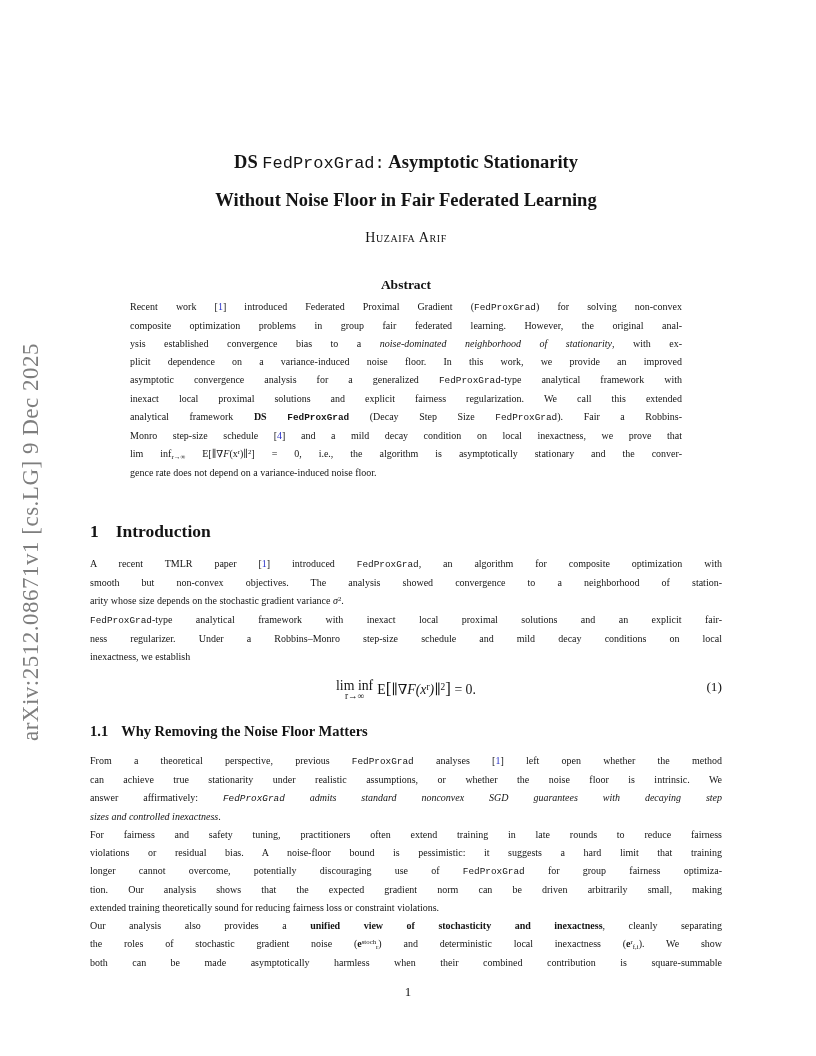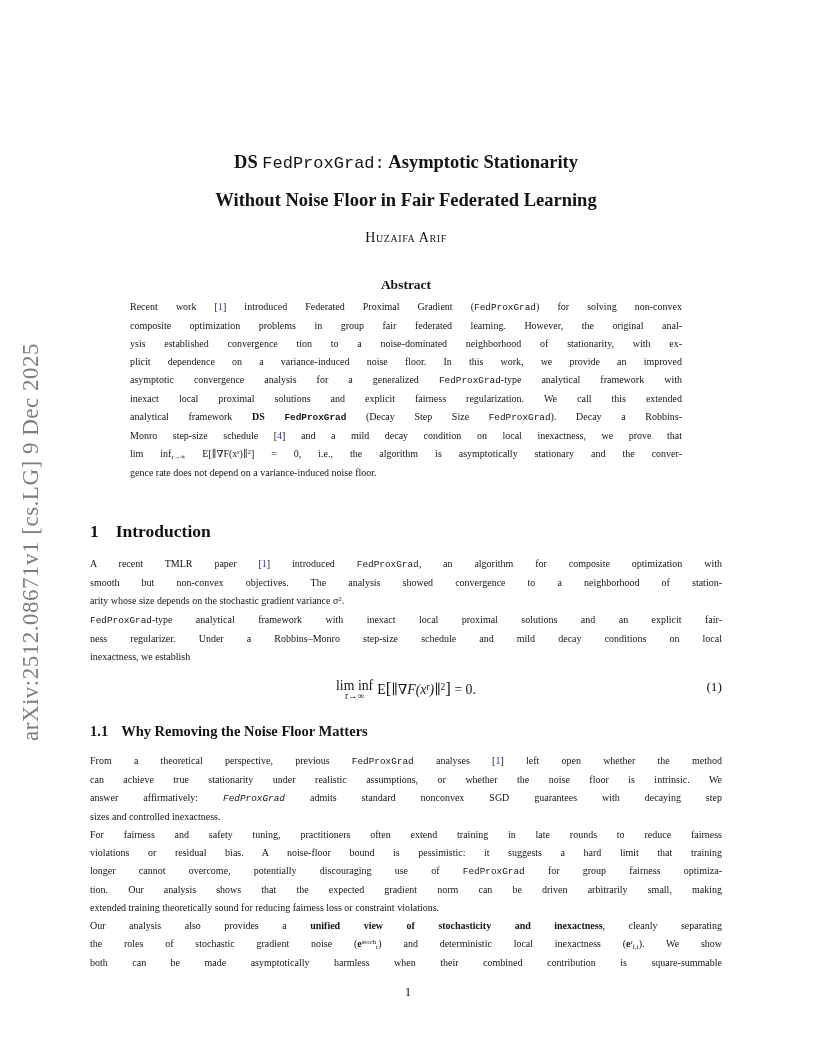--- a/index.html
+++ b/index.html
@@ -46,21 +46,21 @@
   .h2 { margin-top:16px; font-size:14.5px; font-weight:bold; }
   .h2 .secnum { margin-right:13px; }
   .par { font-size:10px; line-height:18px; }
   .par.first { margin-top:13px; }
   .par.after-head { margin-top:12px; }
   
   .tt  { font-family:"Liberation Mono","DejaVu Sans Mono",monospace; font-size:0.94em; }
   .bt  { font-family:"Liberation Mono","DejaVu Sans Mono",monospace; font-size:0.94em; font-weight:bold; }
   .ti  { font-family:"Liberation Mono","DejaVu Sans Mono",monospace; font-size:0.94em; font-style:italic; }
   .b   { font-weight:bold; }
-  .i   { }
+  .i   { font-style:italic; }
   .cite { color:var(--cite,#2a33c8); }
   .sup { font-size:68%; position:relative; top:-0.45em; }
   .sub { font-size:68%; position:relative; top:0.28em; }
   
   .eq-row {
     position:relative;
     margin-top:5px; margin-bottom:9px;
     height:36px;
     display:flex; align-items:center; justify-content:center;
     font-size:13.8px;
@@ -88,25 +88,25 @@
         <div class="line"><span class="b">DS </span><span class="tt">FedProxGrad:</span><span class="b"> Asymptotic Stationarity</span></div>
         <div class="line last"><span class="b">Without Noise Floor in Fair Federated Learning</span></div>
       </div>
 
     <div class="author">Huzaifa Arif</div>
 
     <div class="abstract-heading">Abstract</div>
     <div class="abstract-body par">
         <div class="line"><span>Recent work [</span><span class="cite">1</span><span>] introduced Federated Proximal Gradient (</span><span class="tt">FedProxGrad</span><span>) for solving non-convex</span></div>
         <div class="line"><span>composite optimization problems in group fair federated learning. However, the original anal-</span></div>
-        <div class="line"><span>ysis established convergence tion to a </span><span class="i">noise-dominated neighborhood of stationarity</span><span>, with ex-</span></div>
+        <div class="line"><span>ysis established convergence bias to a </span><span class="i">noise-dominated neighborhood of stationarity</span><span>, with ex-</span></div>
         <div class="line"><span>plicit dependence on a variance-induced noise floor. In this work, we provide an improved</span></div>
         <div class="line"><span>asymptotic convergence analysis for a generalized </span><span class="tt">FedProxGrad</span><span>-type analytical framework with</span></div>
         <div class="line"><span>inexact local proximal solutions and explicit fairness regularization. We call this extended</span></div>
-        <div class="line"><span>analytical framework </span><span class="b">DS </span><span class="bt">FedProxGrad</span><span> (Decay Step Size </span><span class="tt">FedProxGrad</span><span>). Decay a Robbins-</span></div>
+        <div class="line"><span>analytical framework </span><span class="b">DS </span><span class="bt">FedProxGrad</span><span> (Decay Step Size </span><span class="tt">FedProxGrad</span><span>). Fair a Robbins-</span></div>
         <div class="line"><span>Monro step-size schedule [</span><span class="cite">4</span><span>] and a mild decay condition on local inexactness, we prove that</span></div>
         <div class="line"><span>lim inf</span><span class="sub">r→∞</span><span> E[∥∇</span><span class="i">F</span><span>(x</span><span class="sup">r</span><span>)∥</span><span class="sup">2</span><span>] = 0, i.e., the algorithm is asymptotically stationary and the conver-</span></div>
         <div class="line last"><span>gence rate does not depend on a variance-induced noise floor.</span></div>
       </div>
 
     <div class="h1">
       <span class="secnum">1</span><span>Introduction</span>
     </div>
 
     <div class="par first">

